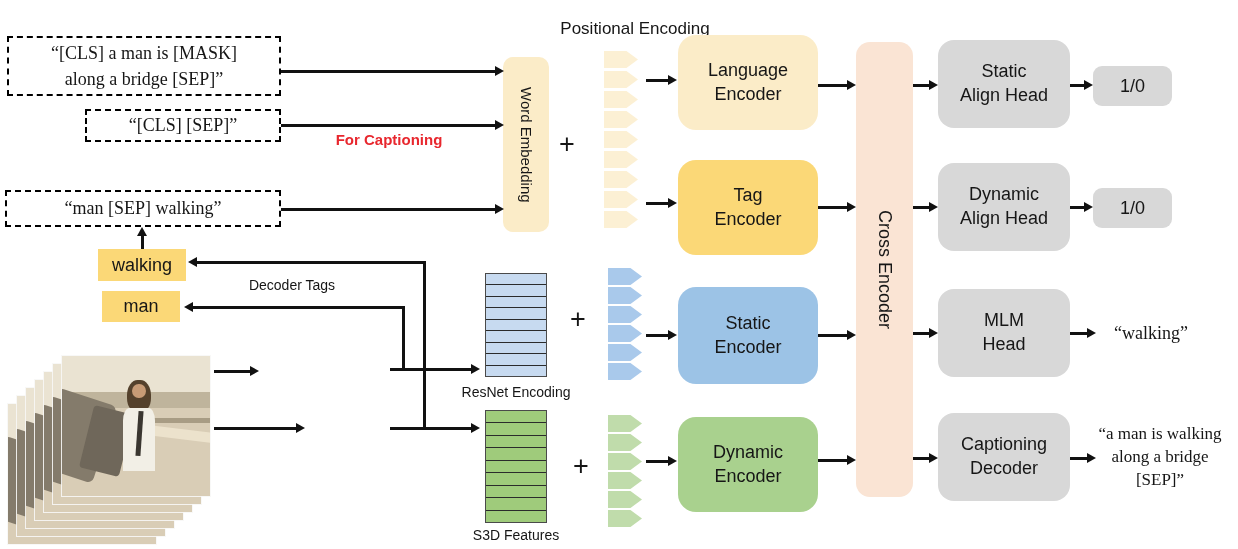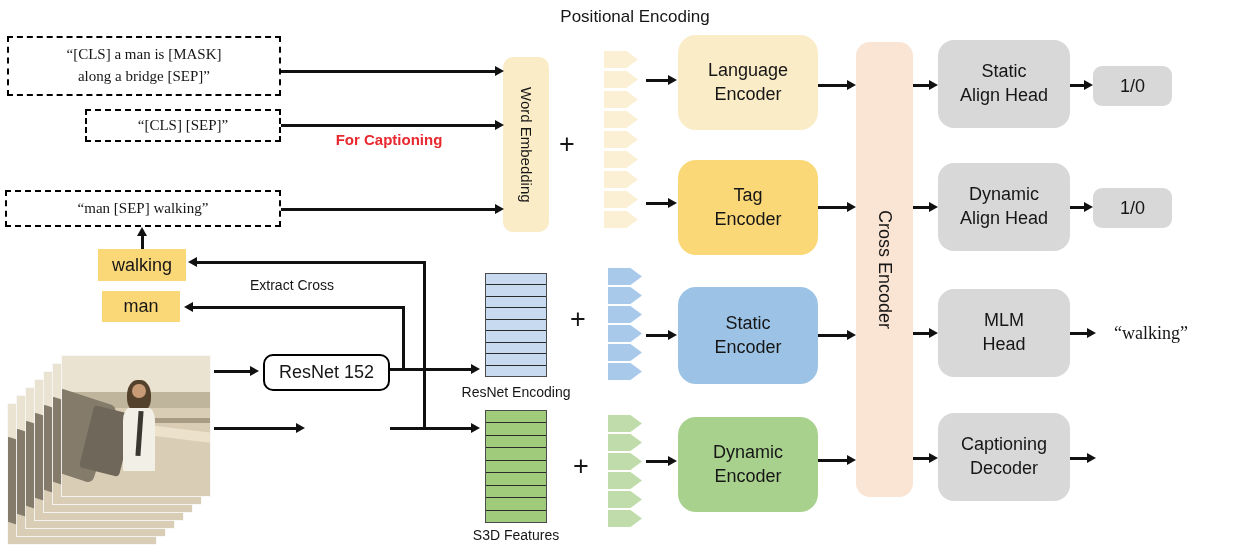--- a/index.html
+++ b/index.html
@@ -9,21 +9,21 @@
     --red:#E8272E; --arrow:#111111;
   }
   html,body{margin:0;padding:0;background:#fff;}
   .canvas{position:relative;width:1238px;height:549px;background:#ffffff;
           font-family:"Liberation Sans",sans-serif;color:#161616;overflow:hidden;}
   .box{position:absolute;display:flex;align-items:center;justify-content:center;
        text-align:center;box-sizing:border-box;}
   .ml{white-space:pre-line;}
   .lbl{position:absolute;display:flex;align-items:center;justify-content:center;text-align:center;}
   .dashed{border:2px dashed #000;background:#fff;font-family:"Liberation Serif",serif;
-          font-size:15px;line-height:1.45;}
+          font-size:18px;line-height:1.45;}
   .serif{font-family:"Liberation Serif",serif;}
   .cream{background:var(--cream);}
   .yellowb{background:var(--yellow);}
   .peachb{background:var(--peach);}
   .grayb{background:var(--gray);}
   .blueb{background:var(--blue);}
   .greenb{background:var(--green);}
   .enc{font-size:18px;line-height:1.32;border-radius:18px;}
   .head{font-size:18px;line-height:1.32;border-radius:16px;}
   .vtext{writing-mode:vertical-rl;}
@@ -49,21 +49,21 @@
   .frames{position:absolute;left:8px;top:356px;width:210px;height:192px;}
   .frame{position:absolute;width:148px;height:140px;overflow:hidden;
          outline:1px solid rgba(255,255,255,.85);box-shadow:0 0 0 1px rgba(125,115,98,.35);background:#d9cdb6;}
   .fa{position:absolute;}
 </style>
 </head>
 <body>
 
 <div class="canvas">
 
-  <div class="lbl" style="left:520px;top:6px;width:230px;height:22px;font-size:17px;">Positional Encoding</div>
+  <div class="lbl" style="left:520px;top:18px;width:230px;height:22px;font-size:17px;">Positional Encoding</div>
 
   <div class="box dashed ml" style="left:7px;top:36px;width:274px;height:60px;">“[CLS] a man is [MASK]
 along a bridge [SEP]”</div>
   <div class="box dashed" style="left:5px;top:190px;width:276px;height:37px;">“man [SEP] walking”</div>
   <div class="box dashed" style="left:85px;top:109px;width:196px;height:33px;">“[CLS] [SEP]”</div>
 
   <div class="lbl red" style="left:328px;top:129px;width:122px;height:20px;">For Captioning</div>
 
   <div class="box cream vtext" style="left:503px;top:57px;width:46px;height:175px;border-radius:10px;font-size:15px;">Word Embedding</div>
 
@@ -115,24 +115,27 @@
   <div class="box head grayb ml" style="left:938px;top:163px;width:132px;height:88px;">Dynamic
 Align Head</div>
   <div class="box head grayb ml" style="left:938px;top:413px;width:132px;height:88px;">Captioning
 Decoder</div>
   <div class="box head grayb ml" style="left:938px;top:289px;width:132px;height:88px;">MLM
 Head</div>
 
   <div class="box grayb" style="left:1093px;top:66px;width:79px;height:40px;border-radius:9px;font-size:18px;">1/0</div>
   <div class="box grayb" style="left:1093px;top:188px;width:79px;height:40px;border-radius:9px;font-size:18px;">1/0</div>
   <div class="lbl serif" style="left:1096px;top:322px;width:110px;height:22px;font-size:18px;">“walking”</div>
+  <div class="lbl serif ml" style="left:1082px;top:420px;width:156px;height:72px;font-size:17px;line-height:23px;">“a man is walking
+along a bridge
+[SEP]”</div>
 
   <div class="box chip yellowb" style="left:98px;top:249px;width:88px;height:32px;">walking</div>
   <div class="box chip yellowb" style="left:102px;top:291px;width:78px;height:31px;">man</div>
-  <div class="lbl" style="left:244px;top:276px;width:96px;height:18px;font-size:14px;">Extract Cross</div>
+  <div class="lbl" style="left:244px;top:276px;width:96px;height:18px;font-size:14px;">Decoder Tags</div>
 
   <div class="frames">
       <div class="frame" style="left: 0px; top: 48px;">
   <div class="fa" style="left:0;top:0;width:100%;height:36%;background:#eae3d2;"></div>
   <div class="fa" style="left:0;top:26%;width:100%;height:11%;background:#bfb49c;"></div>
   <div class="fa" style="left:0;top:44%;width:100%;height:4%;background:#a89c84;"></div>
   <div class="fa" style="left:0;top:48%;width:100%;height:52%;background:#d9cdb6;"></div>
   <div class="fa" style="right:-4%;top:52%;width:48%;height:7%;background:#ece2cc;transform:rotate(7deg);"></div>
   <div class="fa" style="left:-12%;top:28%;width:42%;height:58%;background:#847b6b;transform:rotate(18deg);border-radius:6px;"></div>
   <div class="fa" style="left:16%;top:38%;width:28%;height:46%;background:#6f675a;transform:rotate(14deg);border-radius:4px;"></div>
@@ -214,21 +217,20 @@
   <div class="fa" style="right:-4%;top:52%;width:48%;height:7%;background:#ece2cc;transform:rotate(7deg);"></div>
   <div class="fa" style="left:-12%;top:28%;width:42%;height:58%;background:#847b6b;transform:rotate(18deg);border-radius:6px;"></div>
   <div class="fa" style="left:16%;top:38%;width:28%;height:46%;background:#6f675a;transform:rotate(14deg);border-radius:4px;"></div>
   <div class="fa" style="left:44%;top:17%;width:16%;height:24%;background:#54412c;border-radius:45%;"></div>
   <div class="fa" style="left:47.5%;top:20%;width:9%;height:10%;background:#c79b76;border-radius:50%;"></div>
   <div class="fa" style="left:41%;top:37%;width:22%;height:45%;background:#f2efe6;border-radius:20% 20% 0 0;"></div>
   <div class="fa" style="left:50.5%;top:39%;width:3.4%;height:32%;background:#3a3630;transform:rotate(4deg);"></div>
       </div>
     </div>
 
-  <div class="box wbox" style="left:263px;top:354px;width:127px;height:37px;">ResNet 152</div>
 
   <div class="featcol" style="left:485px;top:273px;width:62px;height:104px;">
       <div class="featrow" style="background: var(--blue-row);"></div>
       <div class="featrow" style="background: var(--blue-row);"></div>
       <div class="featrow" style="background: var(--blue-row);"></div>
       <div class="featrow" style="background: var(--blue-row);"></div>
       <div class="featrow" style="background: var(--blue-row);"></div>
       <div class="featrow" style="background: var(--blue-row);"></div>
       <div class="featrow" style="background: var(--blue-row);"></div>
       <div class="featrow" style="background: var(--blue-row);"></div>

